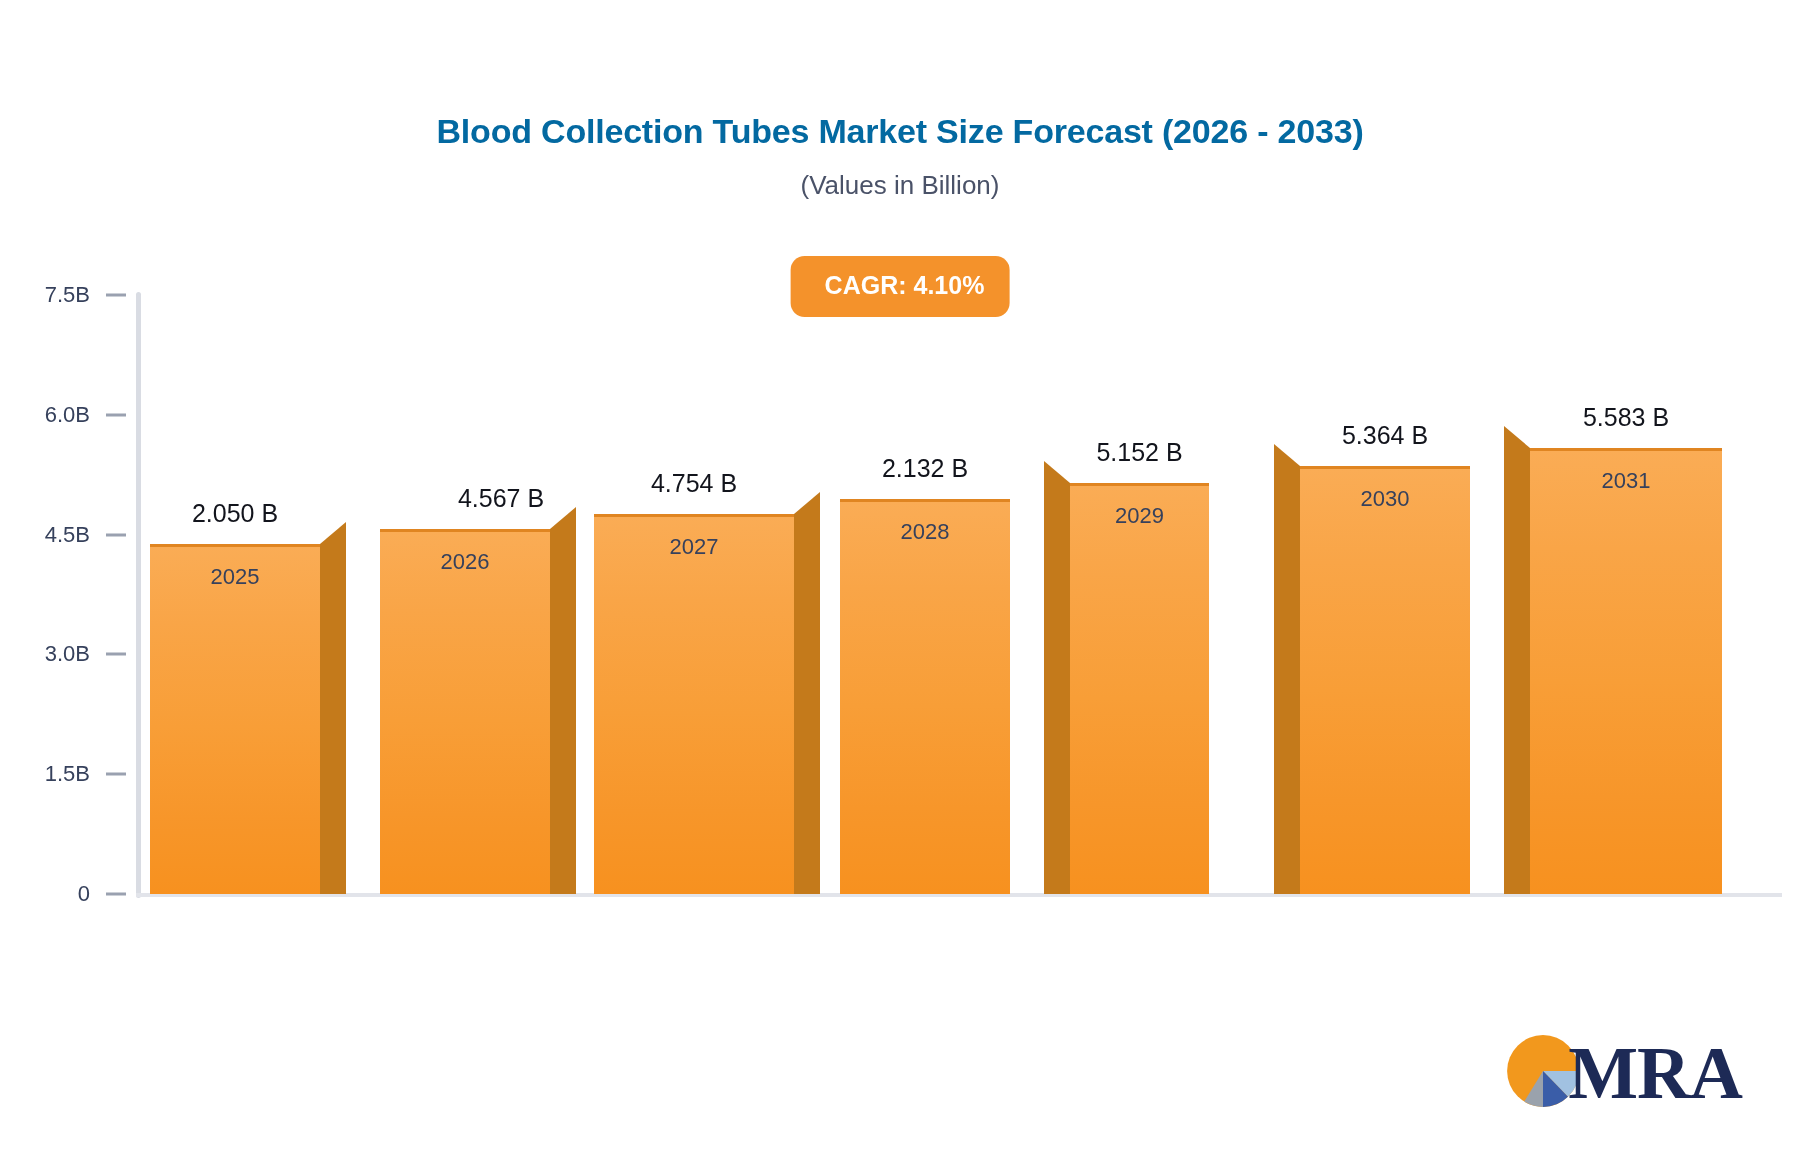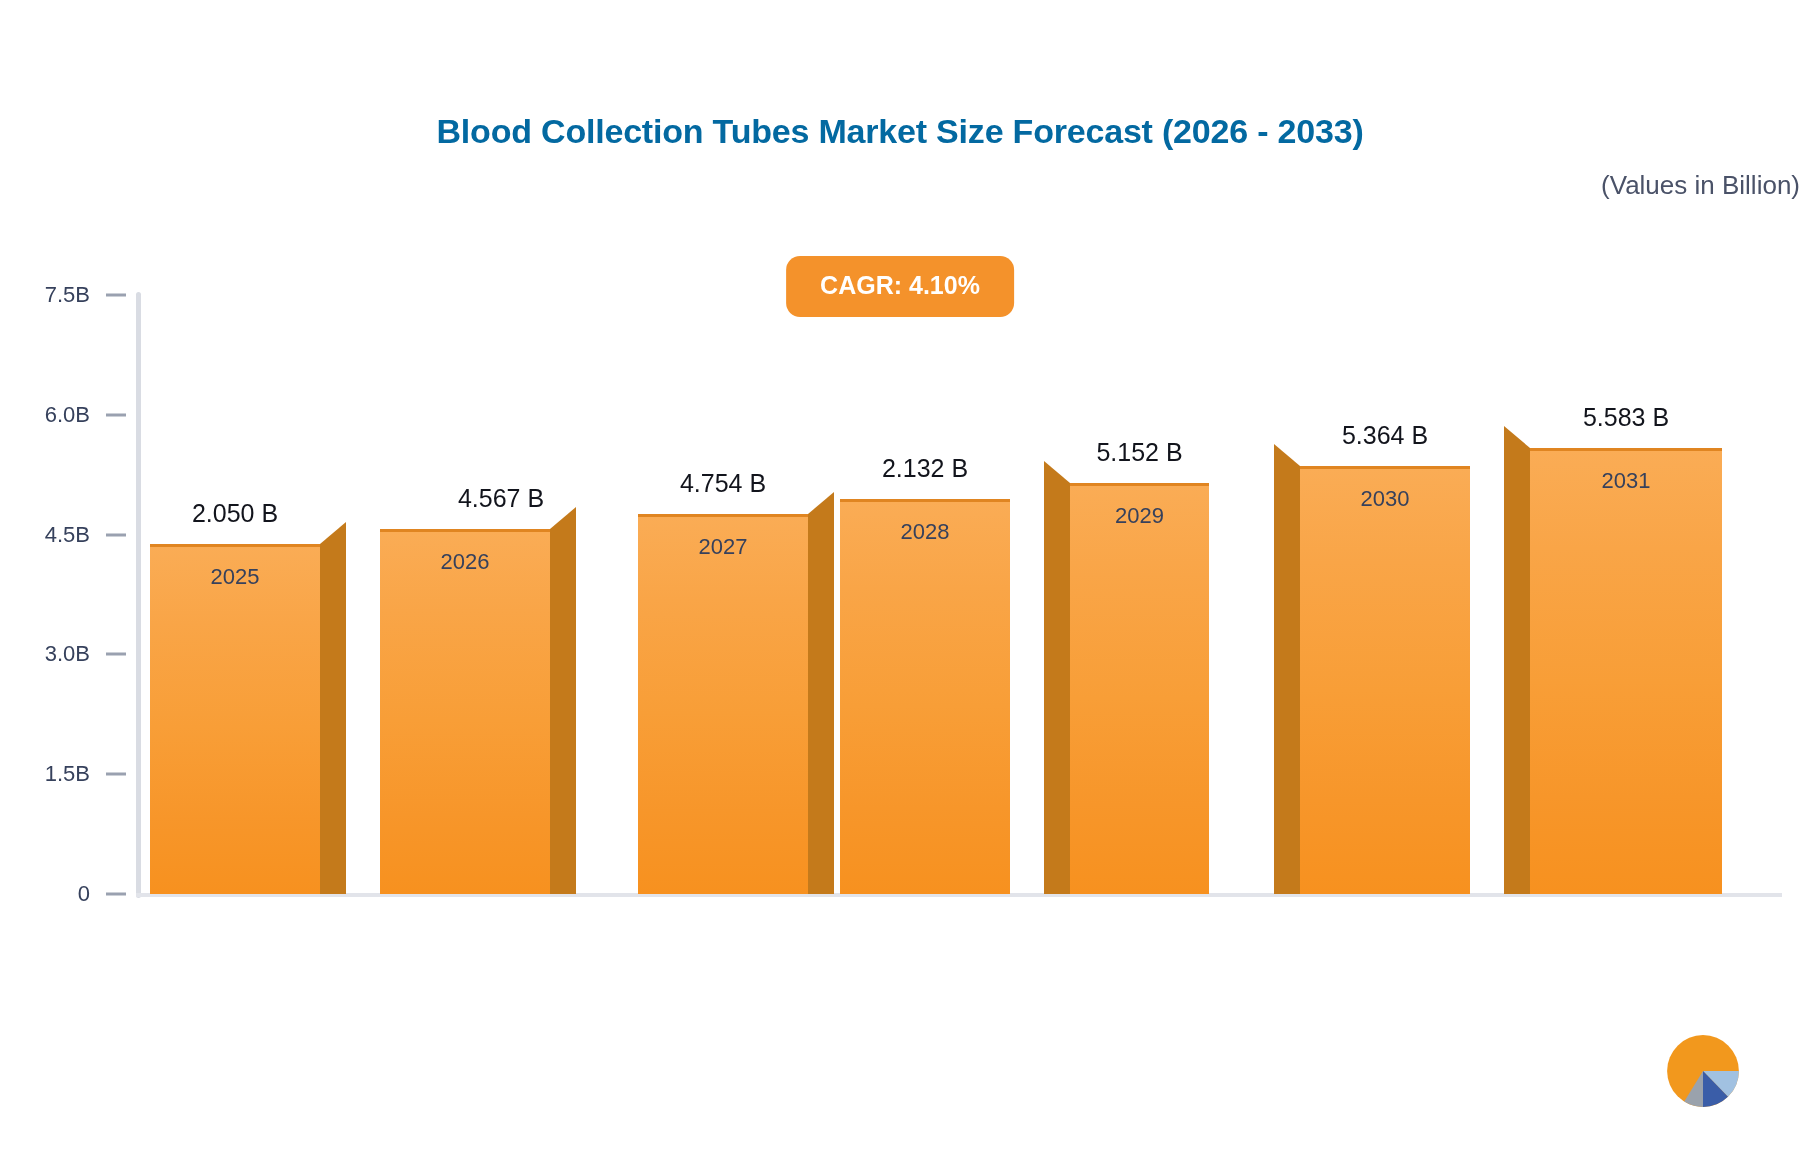--- a/index.html
+++ b/index.html
@@ -31,37 +31,37 @@
     font-weight: bold;
     color: #0369a1;
     letter-spacing: -0.2px;
   }
 
   .chart-subtitle {
     position: absolute;
     top: 170px;
     left: 0;
     width: 1800px;
-    text-align: right;
+    text-align: center;
     font-size: 26px;
     font-weight: normal;
     color: #4a5268;
   }
 
   
   .cagr-badge {
     position: absolute;
     top: 256px;
     left: 50%;
     transform: translateX(-50%);
     background: #F4922B;
     color: #ffffff;
     font-size: 25px;
     font-weight: bold;
-    padding: 17px 34px 19px 34px;
+    padding: 17px 25px 19px 34px;
     border-radius: 14px;
     white-space: nowrap;
     line-height: 1;
   }
 
   
   
   .plot {
     position: absolute;
     left: 0;
@@ -236,21 +236,21 @@
           <div class="bar-x-label">2025</div>
         </div>
         <div class="bar-group" style="left: 380px; width: 170px; height: 364.751px;">
           <div class="bar-side right" style="height: 364.751px;">
             <div class="bar-side-cap"></div>
           </div>
           <div class="bar-face" style="height: 364.751px;"></div>
           <div class="bar-value-label" style="bottom: 380.751px; margin-left: 36px;">4.567 B</div>
           <div class="bar-x-label">2026</div>
         </div>
-        <div class="bar-group" style="left: 638px; width: 170px; height: 379.686px;">
+        <div class="bar-group" style="left: 594px; width: 200px; height: 379.686px;">
           <div class="bar-side right" style="height: 379.686px;">
             <div class="bar-side-cap"></div>
           </div>
           <div class="bar-face" style="height: 379.686px;"></div>
           <div class="bar-value-label" style="bottom: 395.686px;">4.754 B</div>
           <div class="bar-x-label">2027</div>
         </div>
         <div class="bar-group" style="left: 840px; width: 170px; height: 395.26px;">
           <div class="bar-face" style="height: 395.26px;"></div>
           <div class="bar-value-label" style="bottom: 411.26px;">2.132 B</div>
@@ -286,15 +286,16 @@
   <div class="logo">
     <span class="logo-mark">
       <svg width="78" height="78" viewBox="0 0 100 100" aria-hidden="true">
         <circle cx="50" cy="50" r="46" fill="#F2981D"></circle>
         <path d="M50 50 L96 50 A46 46 0 0 1 82 83 Z" fill="#B9D7EE"></path>
         <path d="M50 50 L82 83 A46 46 0 0 1 50 96 Z" fill="#3A5DA8"></path>
         <path d="M50 50 L50 96 A46 46 0 0 1 26 89 Z" fill="#9AA2AC"></path>
         <path d="M50 50 L96 50 A46 46 0 0 1 82 83 Z" fill="#3A5DA8" opacity="0.18"></path>
       </svg>
     </span>
+    <span class="logo-text">MRA</span>
   </div>
 
 </div>
 
 </body></html>

